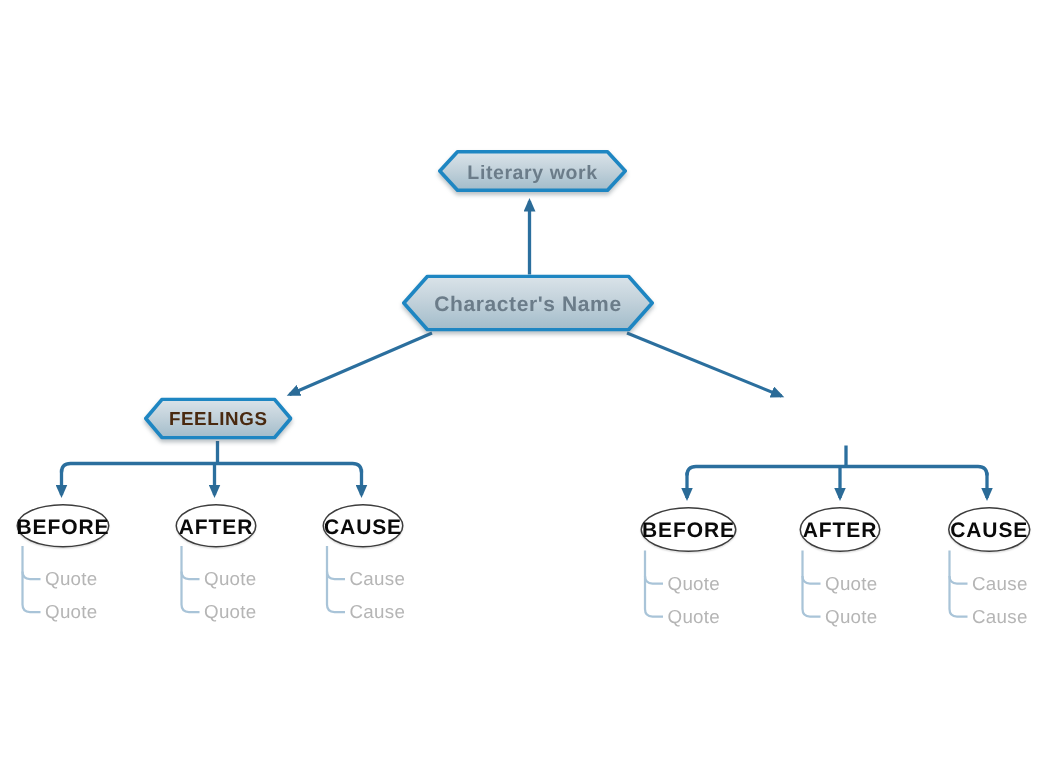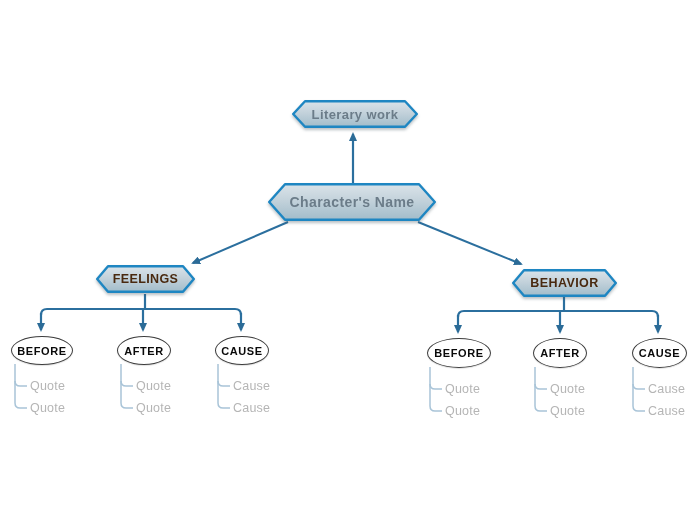--- a/index.html
+++ b/index.html
@@ -11,21 +11,21 @@
   .hex-wrap{position:absolute;filter:drop-shadow(0 2px 1.5px rgba(70,90,100,0.38));}
   .hex-wrap svg{display:block;}
   .hex-label-box{position:absolute;inset:0;display:flex;align-items:center;justify-content:center;}
   .root-label{font-weight:bold;font-size:13px;color:#6b7c89;letter-spacing:.4px;}
   .char-label{font-weight:bold;font-size:14px;color:#6b7c89;letter-spacing:.4px;}
   .branch-label{font-weight:bold;font-size:12.5px;color:#49290f;letter-spacing:.4px;}
 
   .ellipse{position:absolute;background:#ffffff;border:1.3px solid #3d3d3d;border-radius:50%;
            display:flex;align-items:center;justify-content:center;
            box-shadow:0 1px 1px rgba(0,0,0,0.12);}
-  .ellipse span{font-weight:bold;font-size:11px;color:#0a0a0a;letter-spacing:.6px;}
+  .ellipse span{font-weight:bold;font-size:14px;color:#0a0a0a;letter-spacing:.6px;}
 
   .leaf{position:absolute;transform:translateY(-50%);font-weight:normal;font-size:12.5px;
         color:#b5b5b5;letter-spacing:.2px;white-space:nowrap;}
 </style>
 </head>
 <body>
 
 <div id="canvas">
 
   <svg id="connector-layer" width="696" height="520">
@@ -97,28 +97,20 @@
 
   <div class="hex-wrap" style="left:96px;top:265px;width:99px;height:28px">
     <svg width="99" height="28">
       <polygon points="12,1.2 87,1.2 97.8,14 87,26.8 12,26.8 1.2,14" fill="url(#nodeGrad)" stroke="#1e86c2" stroke-width="2.4" stroke-linejoin="round"></polygon>
     </svg>
     <div class="hex-label-box">
         <span class="branch-label">FEELINGS</span>
       </div>
   </div>
 
-  <div class="hex-wrap" style="left:512px;top:269px;width:105px;height:28px">
-    <svg width="105" height="28">
-      <polygon points="12,1.2 93,1.2 103.8,14 93,26.8 12,26.8 1.2,14" fill="url(#nodeGrad)" stroke="#1e86c2" stroke-width="2.4" stroke-linejoin="round"></polygon>
-    </svg>
-    <div class="hex-label-box">
-        <span class="branch-label">BEHAVIOR</span>
-      </div>
-  </div>
 
   <div class="ellipse" style="left:11px;top:336px;width:60px;height:27px">
     <span>BEFORE</span>
   </div>
   <div class="ellipse" style="left:117px;top:336px;width:52px;height:27px">
     <span>AFTER</span>
   </div>
   <div class="ellipse" style="left:215px;top:336px;width:52px;height:27px">
     <span>CAUSE</span>
   </div>

